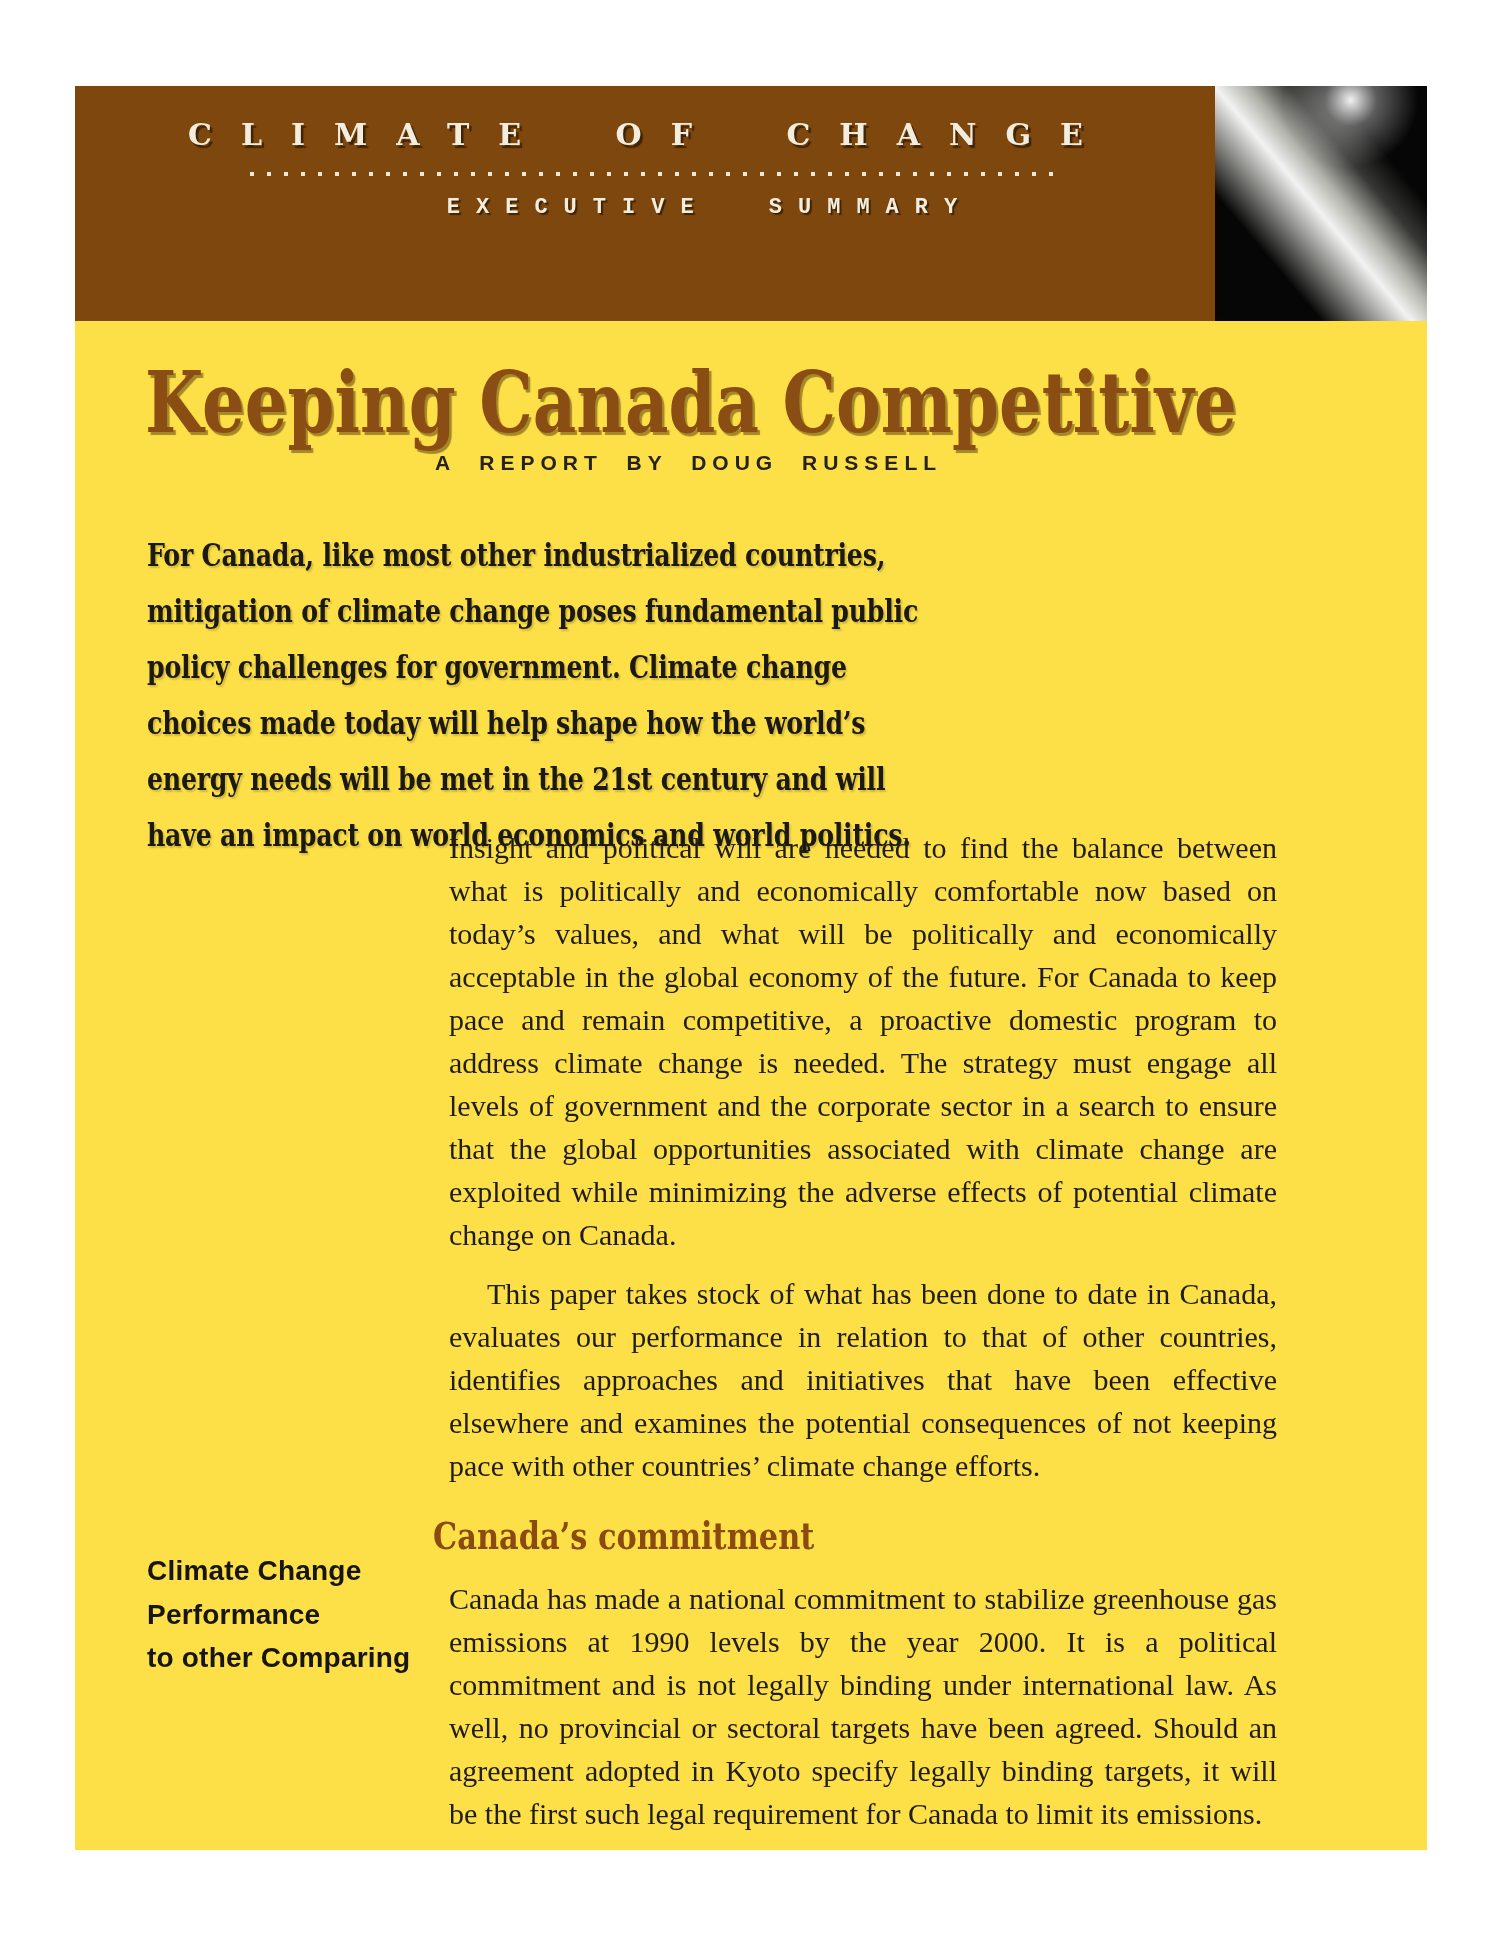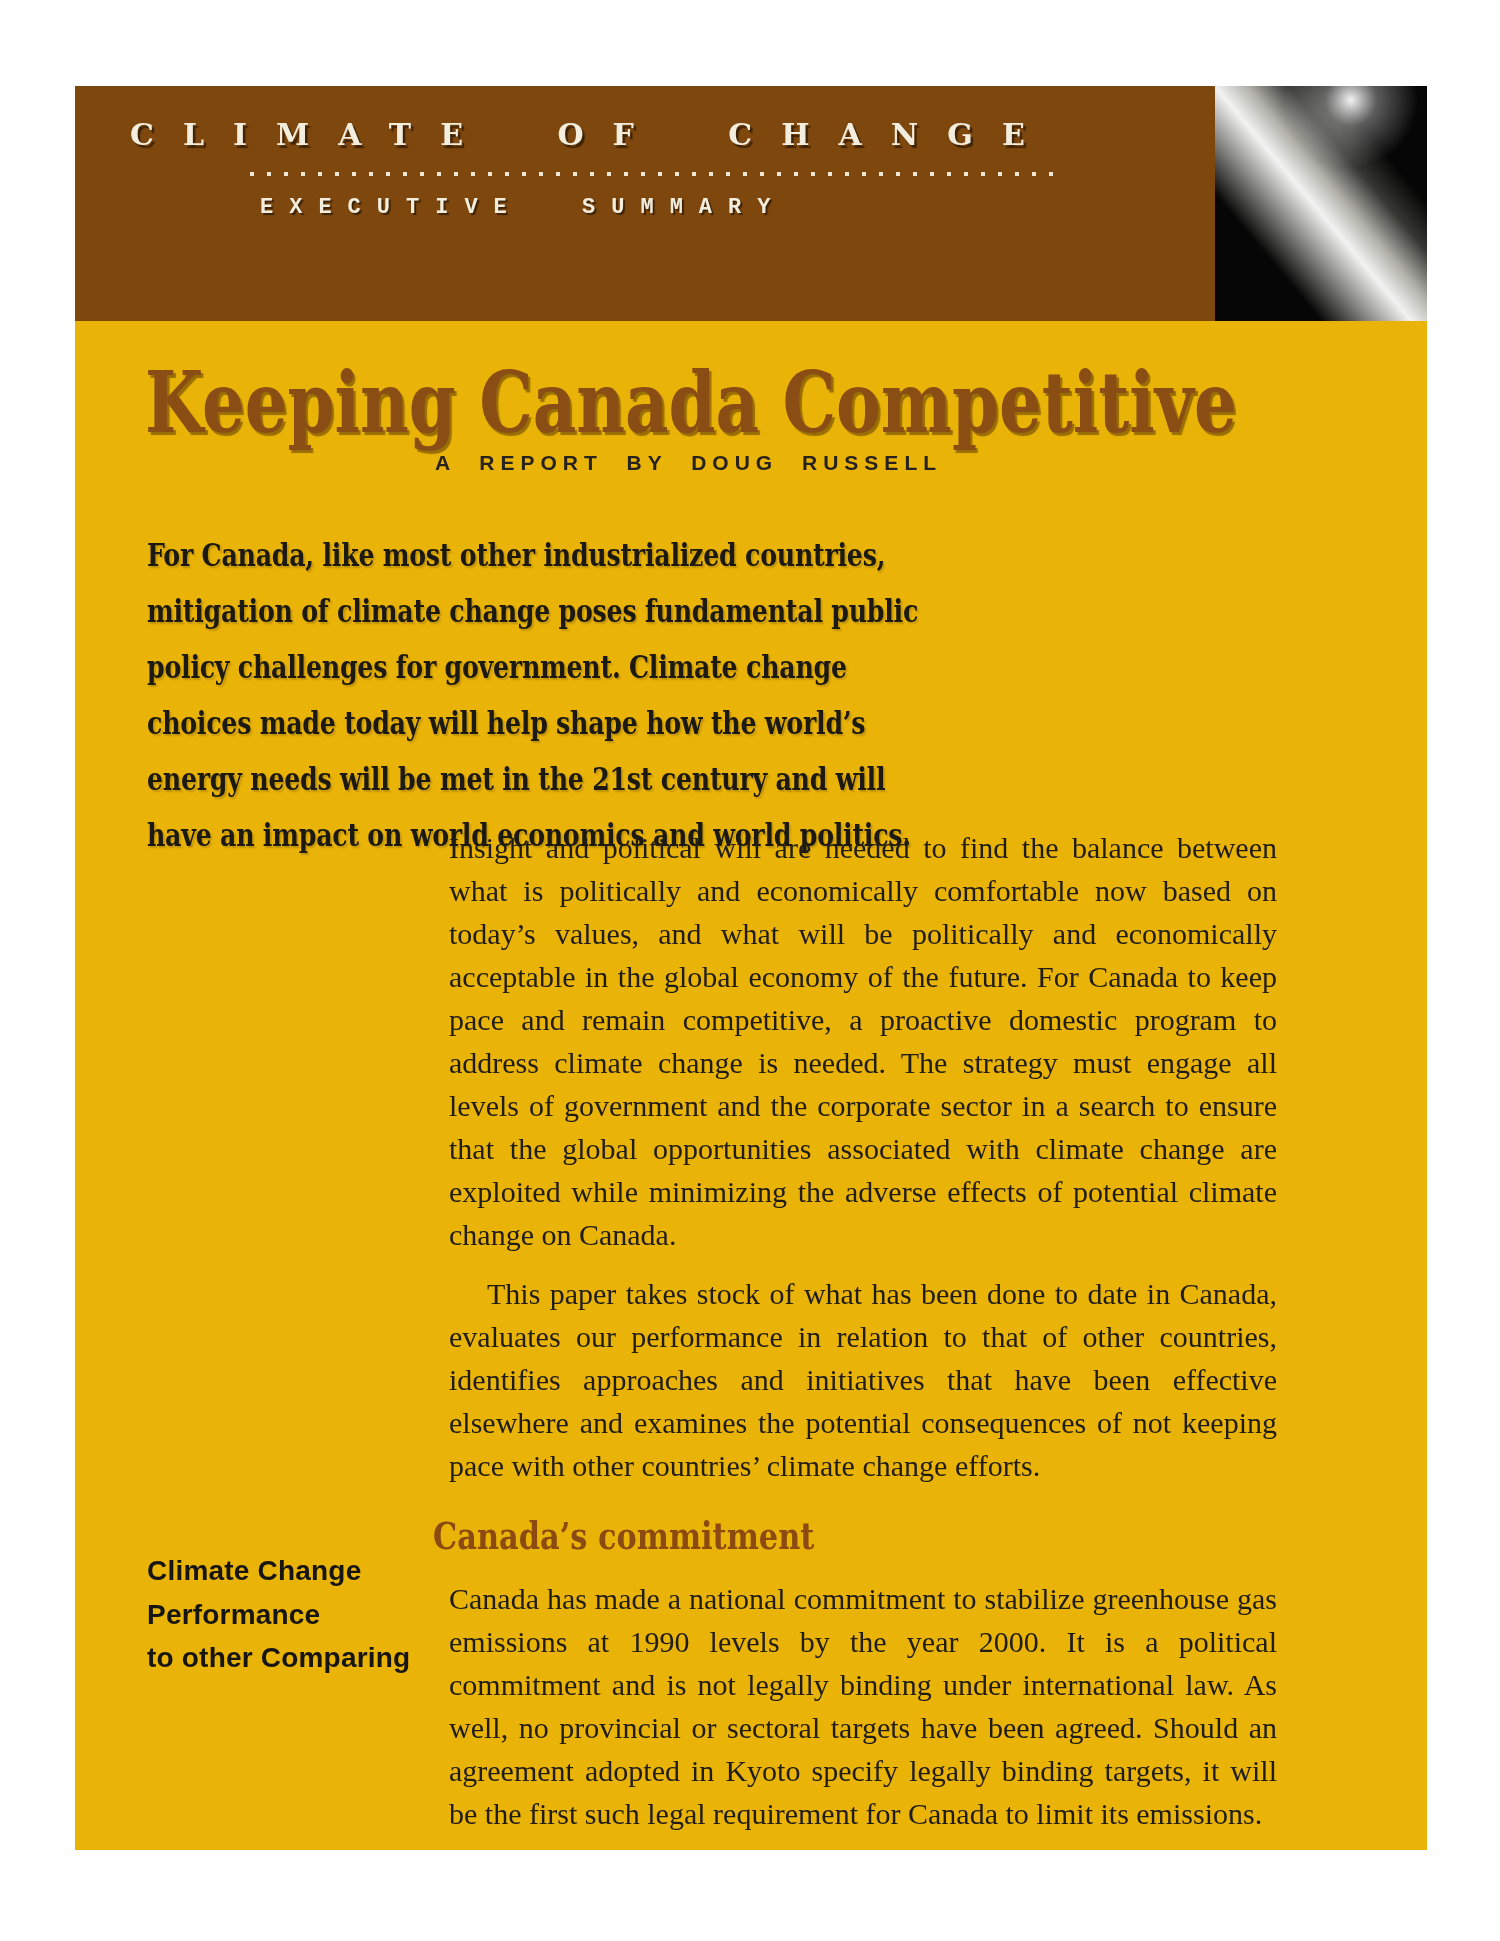--- a/index.html
+++ b/index.html
@@ -13,20 +13,21 @@
   .page { position:absolute; left:0; top:0; width:1500px; height:1941px; background:#ffffff; }
 
   
   .header-bar {
     position:absolute; left:75px; top:86px; width:1352px; height:235px;
     display:flex;
   }
   .bar-left {
     position:relative; width:1140px; height:235px;
     background:#7E470D;
+    text-align:center;
   }
   .masthead-line1 {
     position:absolute; left:55px; top:34px; width:1040px;
     font-family:"DejaVu Serif", serif;
     font-weight:bold;
     font-size:30px; line-height:30px;
     color:#F3EDDE;
     letter-spacing:29px; word-spacing:26px;
     white-space:nowrap;
     text-shadow:2.5px 2.5px 1px rgba(0,0,0,0.5);
@@ -55,21 +56,21 @@
         rgba(244,244,238,0.55) 38%,
         rgba(255,255,255,0.95) 48%,
         rgba(235,235,226,0.75) 56%,
         rgba(200,200,190,0.25) 66%,
         rgba(255,255,255,0) 76%);
   }
 
   
   .content {
     position:absolute; left:75px; top:321px; width:1352px; height:1529px;
-    background:#eab308;
+    background:#fde047;
   }
   .report-title {
     position:absolute; left:70px; top:40px;
     font-family:"DejaVu Serif", serif;
     font-weight:bold;
     font-size:84px; line-height:84px;
     color:#8A4E15;
     white-space:nowrap;
     transform:scaleX(0.80); transform-origin:left top;
     text-shadow:3px 3px 1px rgba(55,28,3,0.45);

